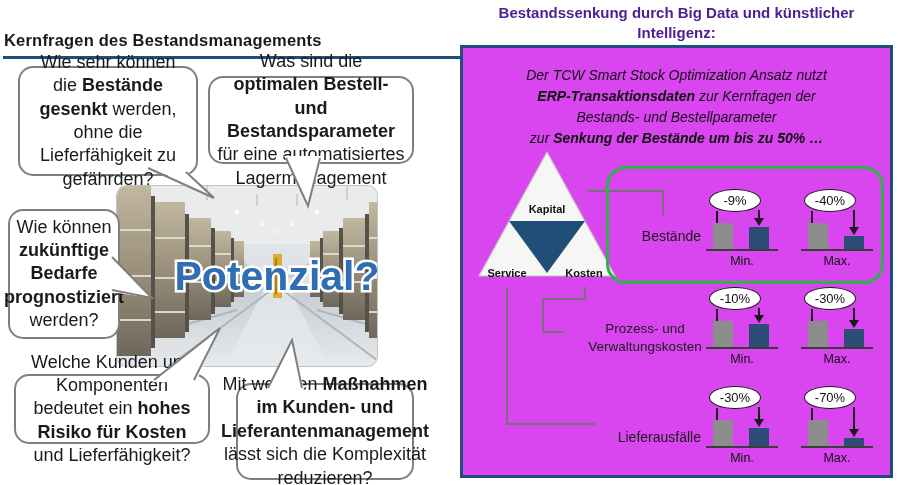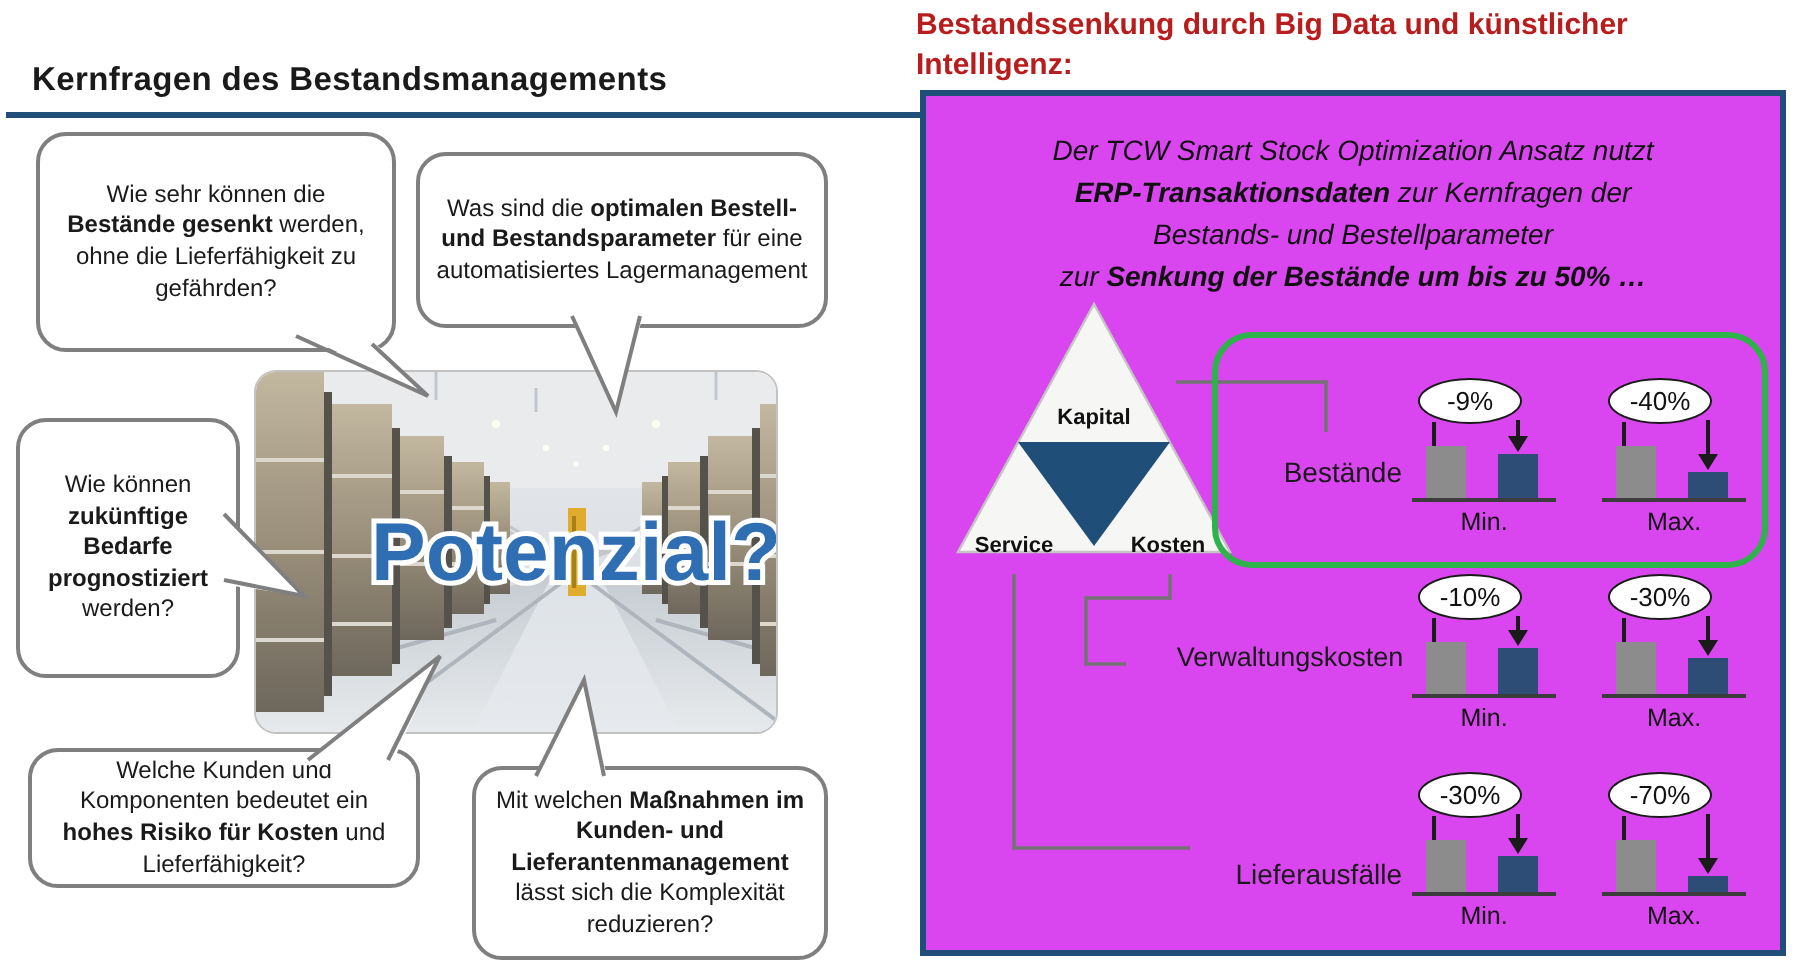--- a/index.html
+++ b/index.html
@@ -4,42 +4,42 @@
 <style>
   html,body{margin:0;padding:0;}
   body{
     width:900px;height:485px;position:relative;overflow:hidden;
     background:#ffffff;color:#1a1a1a;
     font-family:"Liberation Sans", sans-serif;
   }
   .abs{position:absolute;}
 
   
-  .left-title{left:16px;top:31px;font-size:16.5px;font-weight:bold;letter-spacing:.2px;}
+  .left-title{left:4px;top:31px;font-size:16.5px;font-weight:bold;letter-spacing:.2px;}
   .main-arrow-line{left:3px;top:56px;width:468px;height:3px;background:#1F4E79;}
   .main-arrow-head{left:470px;top:50px;width:0;height:0;
     border-top:7px solid transparent;border-bottom:7px solid transparent;
     border-left:12px solid #1F4E79;}
 
   
   .bubble{
     position:absolute;background:#fff;border:2px solid #7F7F7F;border-radius:15px;
     display:flex;align-items:center;justify-content:center;text-align:center;
-    font-size:12px;line-height:1.3;padding:5px 7px;box-sizing:border-box;z-index:4;
+    font-size:18px;line-height:1.3;padding:5px 7px;box-sizing:border-box;z-index:4;
   }
   .bubble b{font-weight:bold;}
   #tails{left:0;top:0;z-index:5;pointer-events:none;}
 
   
-  .warehouse{left:128px;top:186px;width:260px;height:180px;border-radius:10px;
+  .warehouse{left:117px;top:186px;width:260px;height:180px;border-radius:10px;
     overflow:hidden;z-index:1;box-shadow:0 0 0 1px #c2c2c2;}
 
   
-  .panel-title{left:458px;top:3px;width:437px;text-align:left;font-weight:bold;
-    font-size:15px;line-height:1.32;color:#b91c1c;}
+  .panel-title{left:458px;top:3px;width:437px;text-align:center;font-weight:bold;
+    font-size:15px;line-height:1.32;color:#4c1d95;}
   .panel{left:460px;top:45px;width:433px;height:433px;background:#d946ef;
     border:3px solid #1F4E79;box-sizing:border-box;z-index:2;}
   .panel > *{position:absolute;}
 
   .intro{top:17px;left:0;width:427px;text-align:center;font-style:italic;
     font-size:14px;line-height:1.5;color:#111;}
   .intro b{font-weight:bold;}
 
   #connectors{left:0;top:0;}
 
@@ -224,20 +224,21 @@
     <polygon points="33,72 109,72 71,124" fill="#1F4E79"></polygon>
   </svg>
   <div class="tri-label" style="left:44px;top:155px;width:80px;">Kapital</div>
   <div class="tri-label" style="left:4px;top:219px;width:80px;">Service</div>
   <div class="tri-label" style="left:81px;top:219px;width:80px;">Kosten</div>
 
   <div class="highlight-box"></div>
 
   <div class="row-label" style="left:88px;top:180px;width:150px;">Bestände</div>
   <div class="row-label two-line" style="left:107px;top:272px;width:150px;">
+    <div>Prozess- und</div>
     <div>Verwaltungskosten</div>
   </div>
   <div class="row-label" style="left:88px;top:381px;width:150px;">Lieferausfälle</div>
 
   <div class="chart" style="left:243px;top:141px;">
     <div class="oval">-9%</div>
     <div class="conn-up"></div>
     <div class="bar bar-before"></div>
     <div class="arrow-line" style="top: 21px; height: 8px;"></div>
     <div class="arrow-head" style="top: 29px;"></div>

